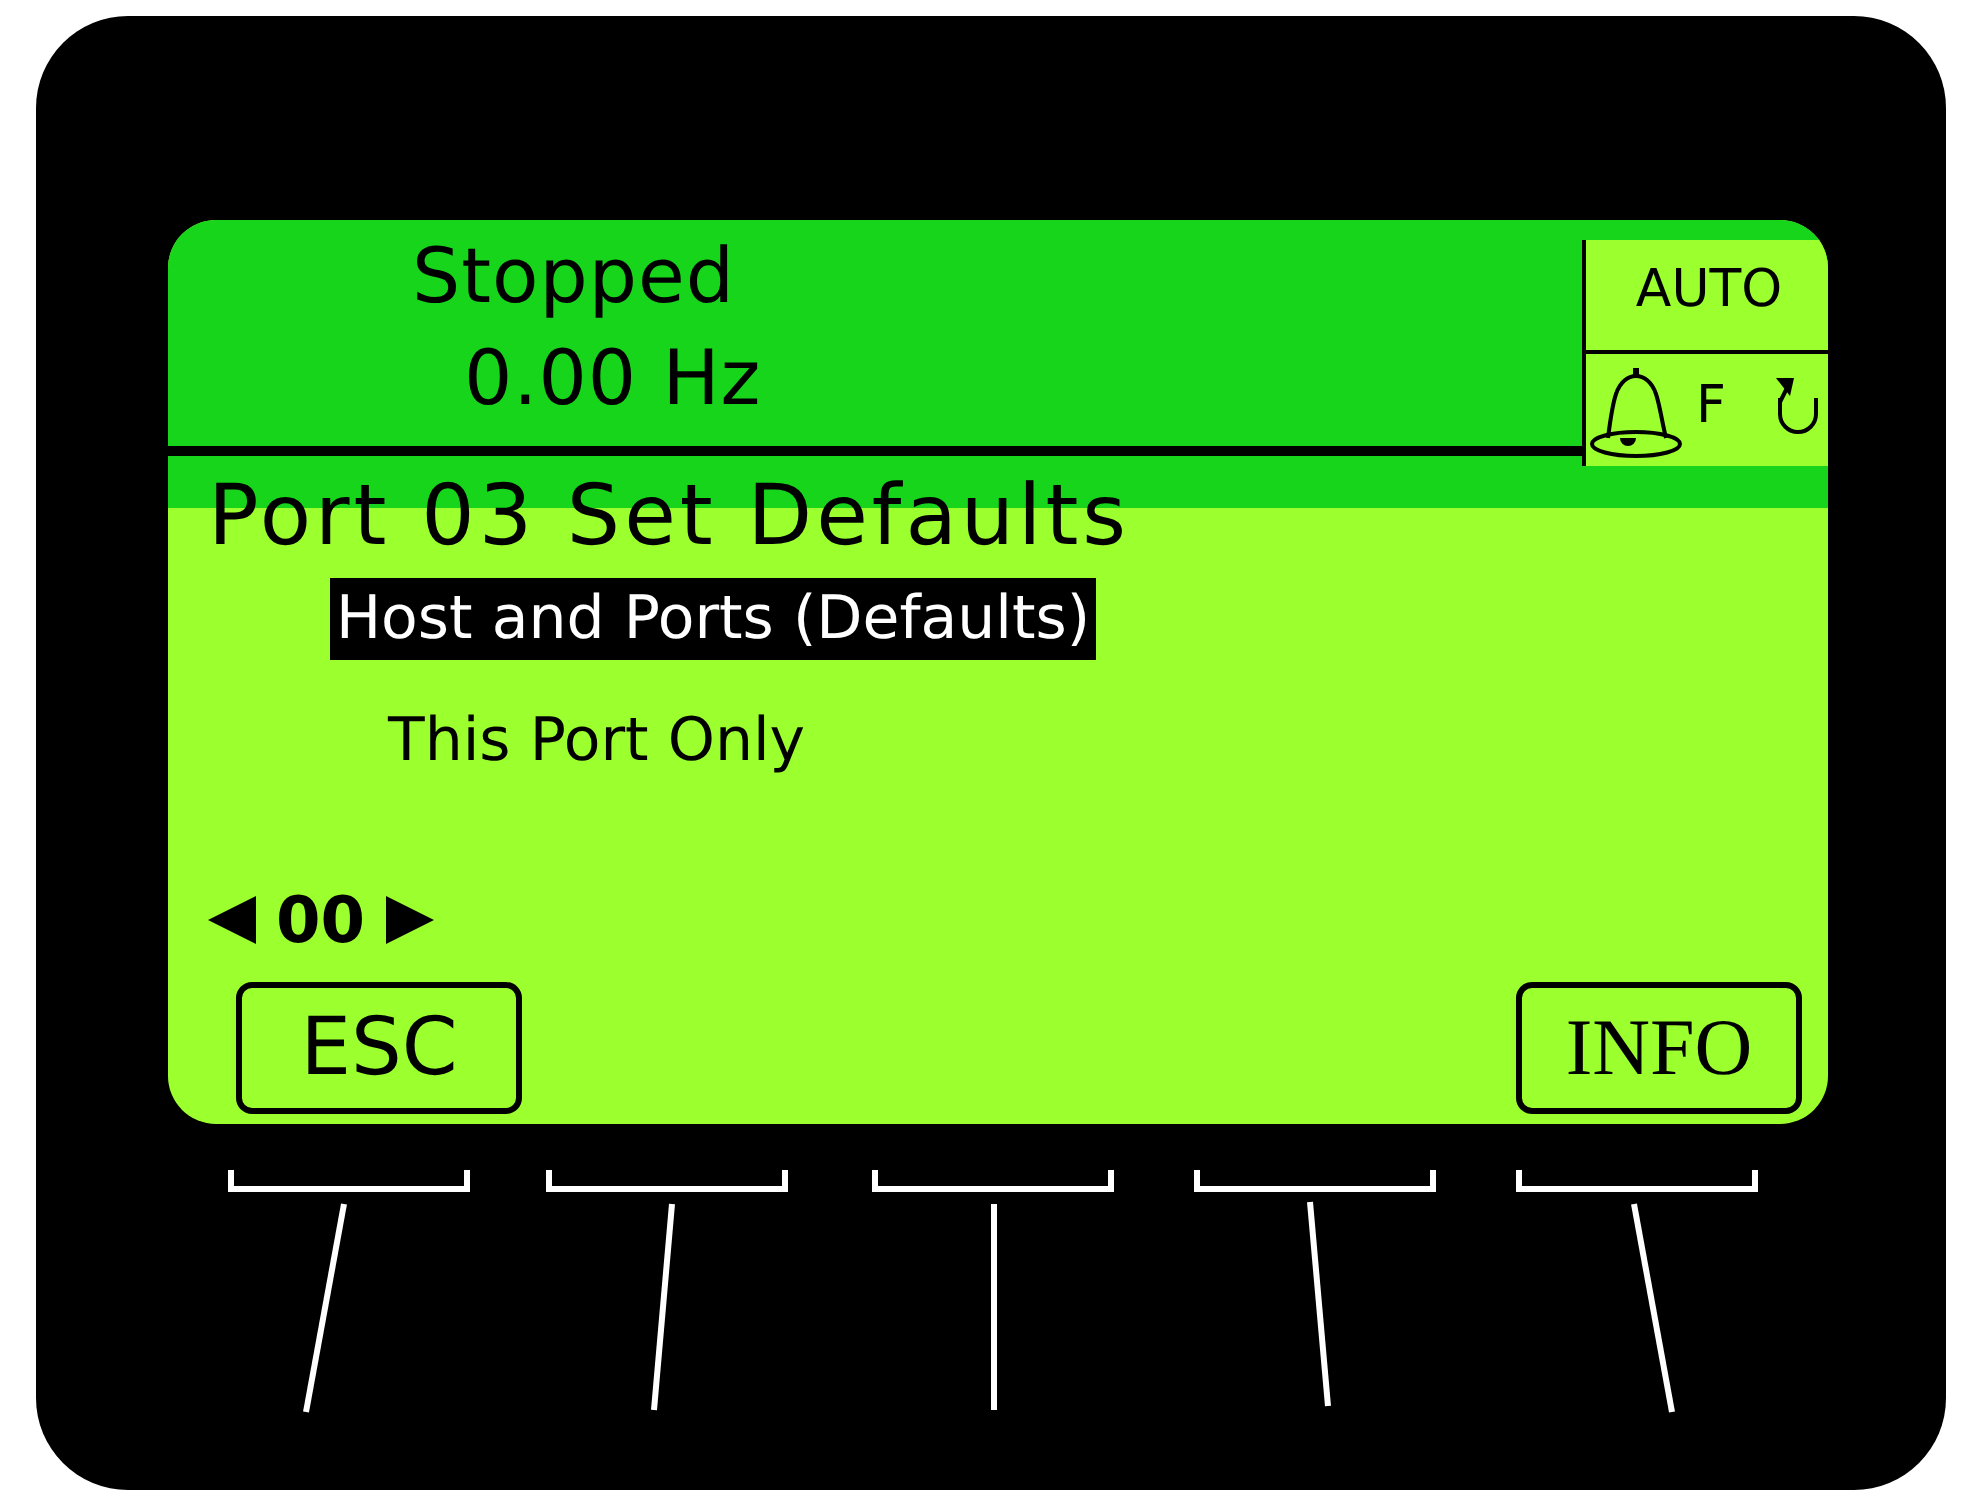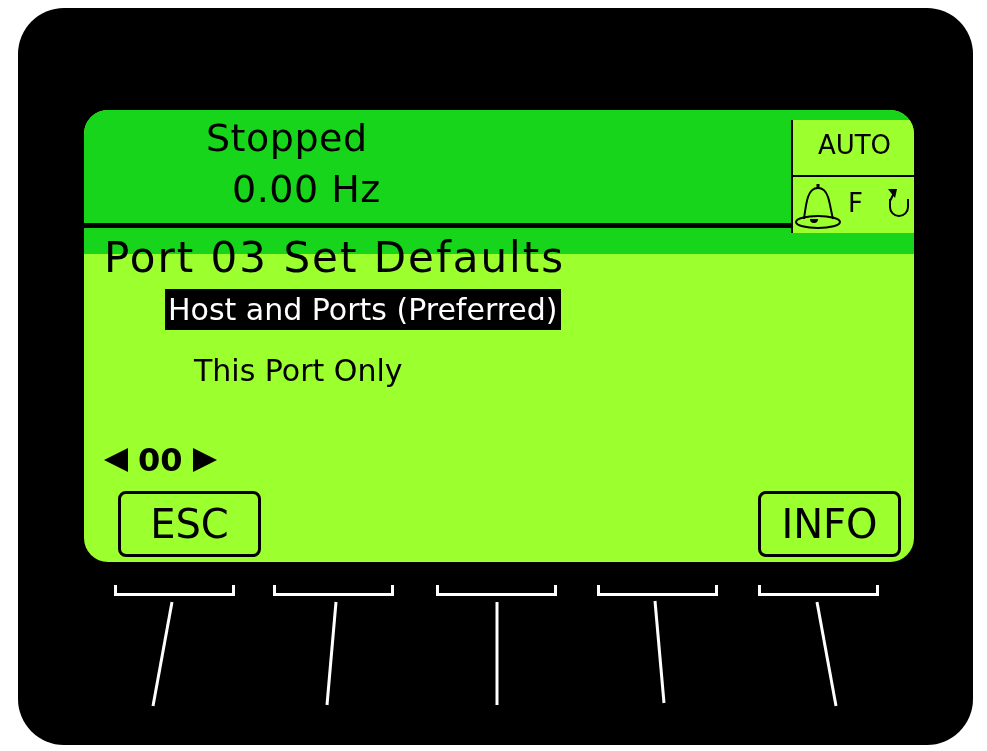--- a/index.html
+++ b/index.html
@@ -55,21 +55,21 @@
       position: absolute; left: 20px; top: 328px; height: 44px; display: flex; align-items: center;
       font-size: 32px; color: #000; font-weight: bold;
     }
     .arrow-left { width: 0; height: 0; border-top: 12px solid transparent; border-bottom: 12px solid transparent; border-right: 24px solid #000; margin-right: 10px; cursor: pointer; }
     .arrow-right { width: 0; height: 0; border-top: 12px solid transparent; border-bottom: 12px solid transparent; border-left: 24px solid #000; margin-left: 10px; cursor: pointer; }
     .softkey {
       position: absolute; top: 381px; height: 66px; border: 3px solid #000; border-radius: 8px;
       box-sizing: border-box; font-size: 40px; line-height: 60px; text-align: center; color: #000; cursor: pointer; margin-left: 11px;
     }
     .esc { left: 23px; width: 143px; }
-    .info { left: 663px; width: 143px; }
+    .info { left: 663px; width: 143px; font-family: Liberation Serif, serif; }
     .bracket {
       position: absolute; top: 585px; height: 11px; border: 3px solid #fff; border-top: none; box-sizing: border-box;
     }
     svg.leaders { position: absolute; left: 0; top: 0; }
   </style>
 </head>
 <body>
 
 <div class="device"></div>
 
@@ -92,21 +92,21 @@
       <span class="fault-f">F</span>
       <svg class="rot-icon" width="28" height="36" viewBox="0 0 28 36">
         <path d="M5 14 L5 22 A9 9 0 0 0 23 22 L23 14" fill="none" stroke="#000" stroke-width="2"></path>
         <path d="M3 4 L12 4 L10 13 Z" fill="#000"></path>
         <line x1="9" y1="8" x2="5" y2="16" stroke="#000" stroke-width="2"></line>
       </svg>
     </div>
   </div>
 
   <div class="title">Port 03 Set Defaults</div>
-  <div class="option opt1 selected">Host and Ports (Preferred)</div>
+  <div class="option opt1 selected">Host and Ports (Defaults)</div>
   <div class="option opt2">This Port Only</div>
 
   <div class="port-nav">
     <span class="arrow-left"></span>
     <span>00</span>
     <span class="arrow-right"></span>
   </div>
 
   <div class="softkey esc">ESC</div>
   <div class="softkey info">INFO</div>

